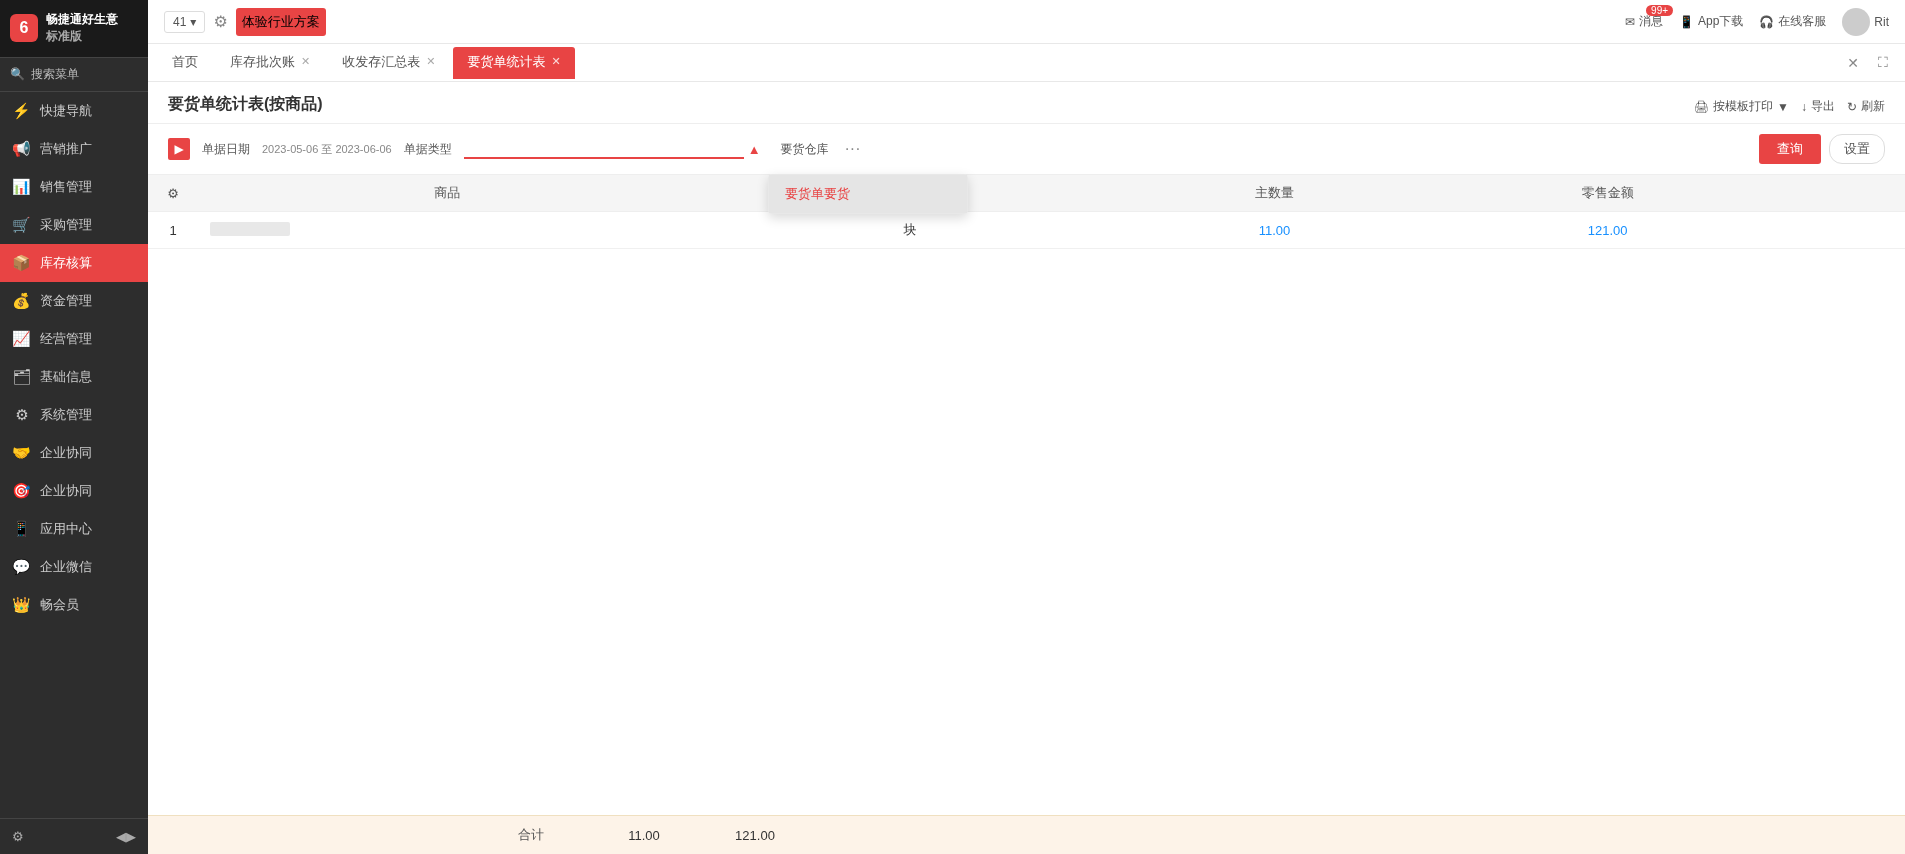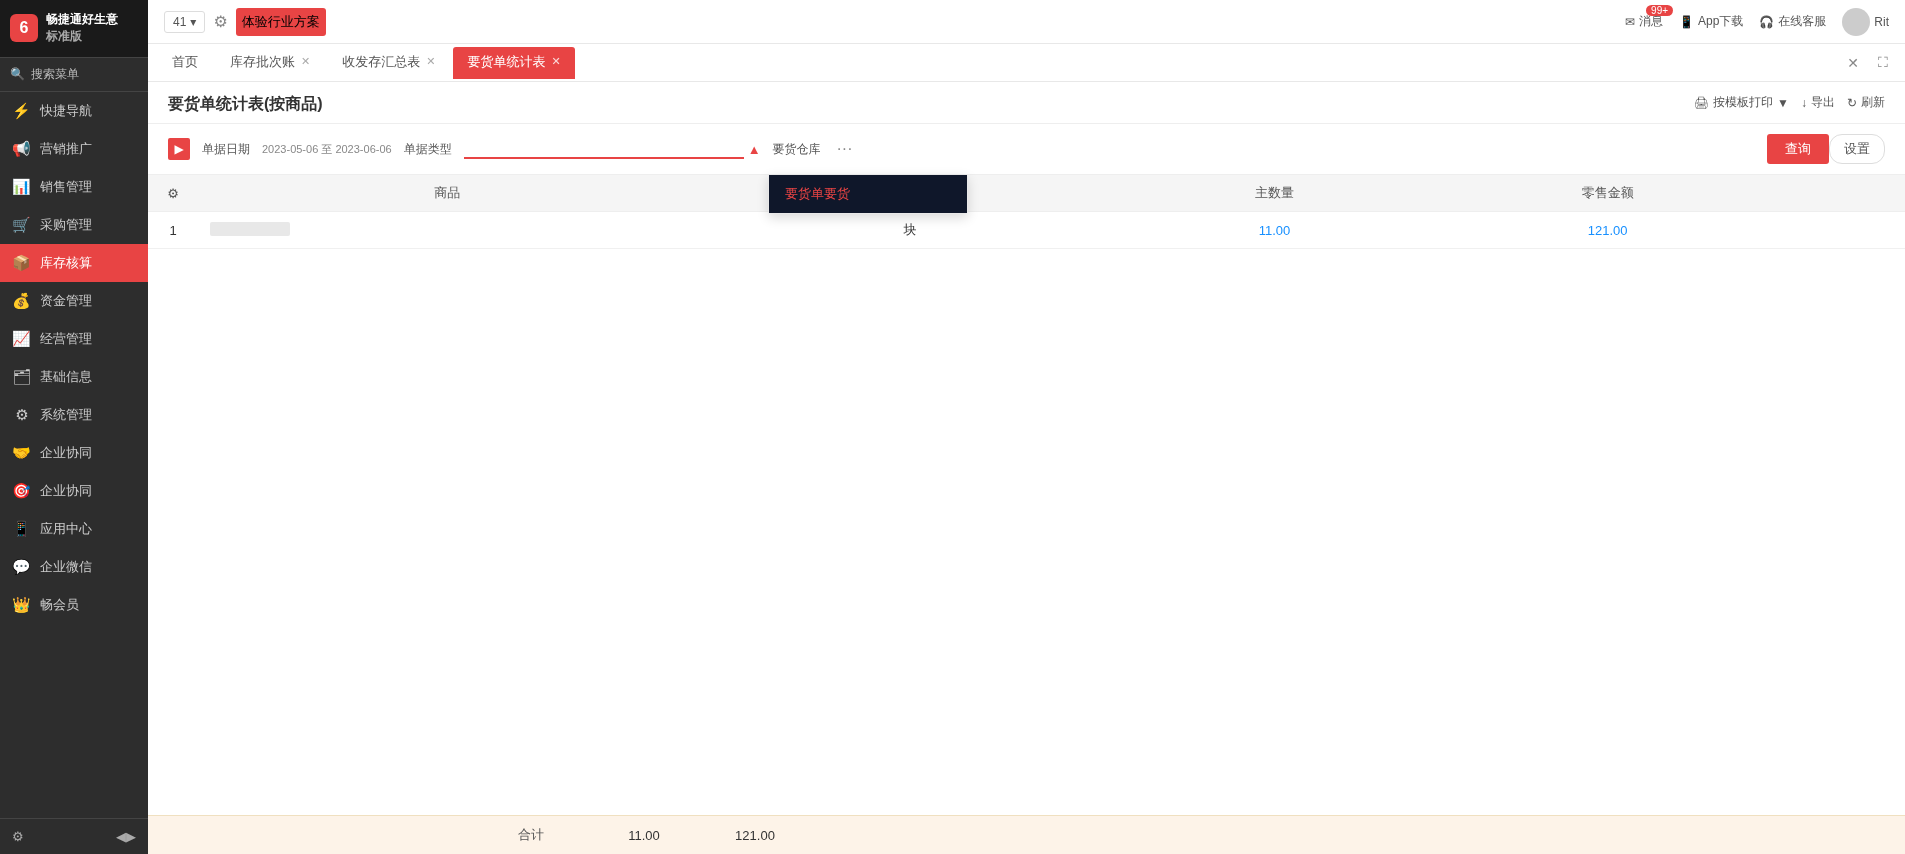--- a/index.html
+++ b/index.html
@@ -208,21 +208,21 @@
       flex: 1;
       background: #f5f5f5;
       overflow: auto;
       display: flex;
       flex-direction: column;
     }
     .page-header {
       background: #fff;
       padding: 12px 20px 8px;
       display: flex;
-      align-items: flex-start;
+      align-items: flex-end;
       justify-content: space-between;
       border-bottom: 1px solid #eee;
       flex-shrink: 0;
     }
     .page-title {
       font-size: 16px;
       font-weight: bold;
       color: #333;
     }
     .page-actions {
@@ -314,30 +314,32 @@
       background: transparent;
     }
     .filter-type-arrow {
       color: #e84444;
       cursor: pointer;
       margin-left: 4px;
     }
     .filter-warehouse-label {
       font-size: 12px;
       color: #555;
+      margin-left: 8px;
     }
     .filter-more-btn {
       color: #888;
       cursor: pointer;
       font-size: 16px;
       margin-left: 4px;
     }
     .filter-actions {
       margin-left: auto;
       display: flex;
+      gap: 8px;
     }
     .btn-query {
       background: #e84444;
       color: #fff;
       border: none;
       padding: 5px 18px;
       border-radius: 3px;
       cursor: pointer;
       font-size: 13px;
     }
@@ -363,21 +365,21 @@
       z-index: 100;
       min-width: 200px;
     }
     .dropdown-item {
       padding: 10px 16px;
       cursor: pointer;
       font-size: 13px;
       color: #333;
     }
     .dropdown-item.selected {
-      background: #0f172a;
+      background: #e5e5e5;
       color: #e84444;
     }
 
     
     .table-section {
       flex: 1;
       background: #fff;
       margin: 0;
       display: flex;
       flex-direction: column;

